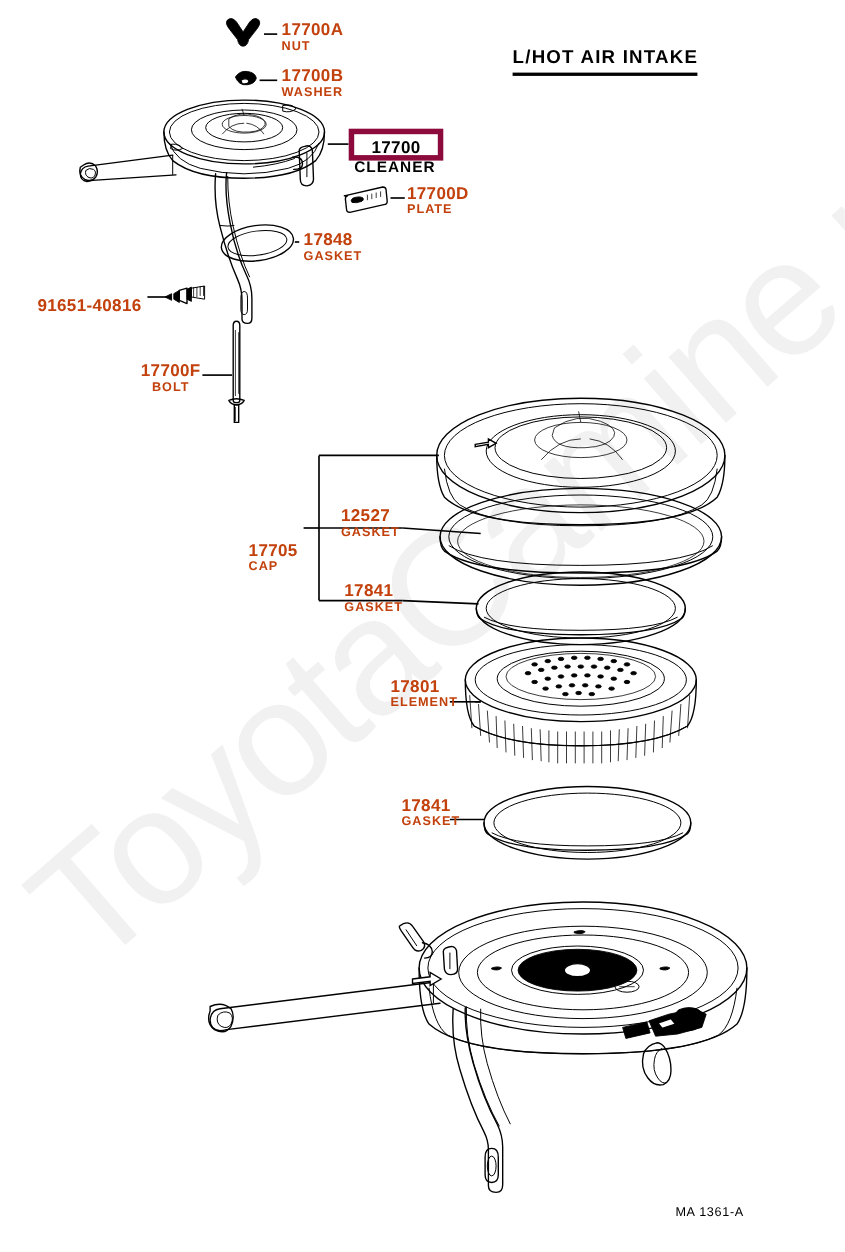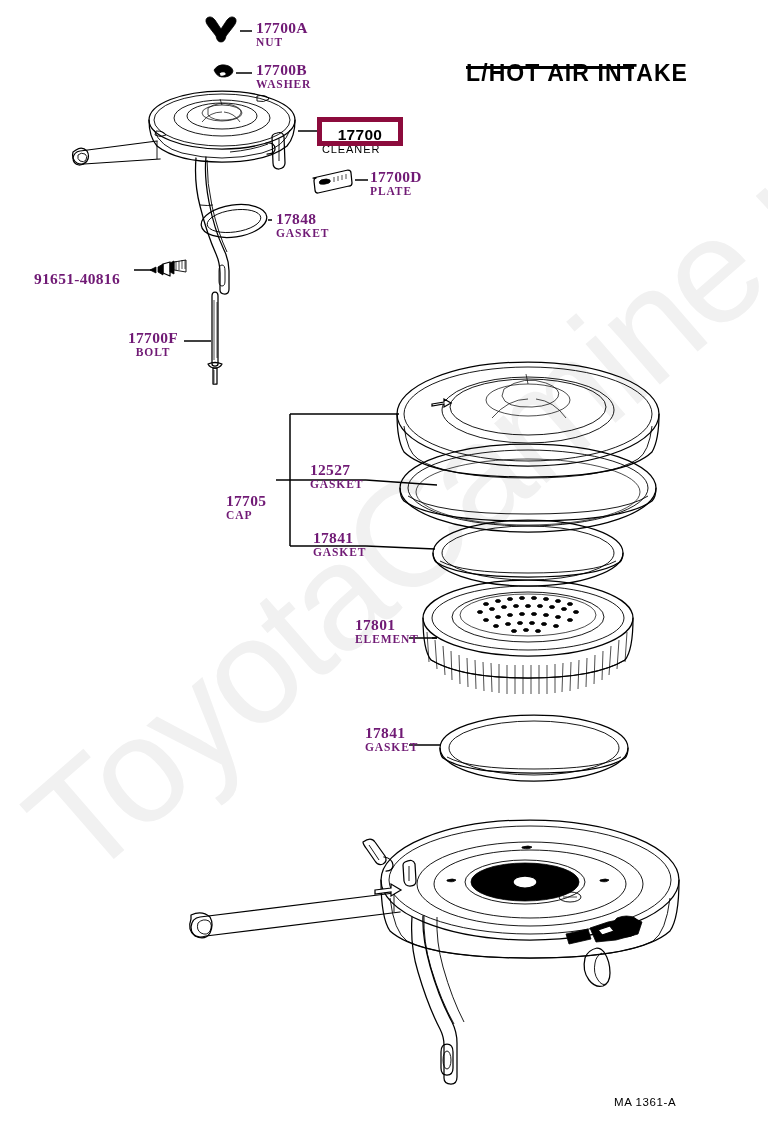--- a/index.html
+++ b/index.html
@@ -21,37 +21,37 @@
   
   #art{position:absolute;inset:0;width:768px;height:1138px;}
   #art .ln{fill:none;stroke:#000;stroke-width:1.25;stroke-linecap:round;stroke-linejoin:round;}
   #art .thin{fill:none;stroke:#000;stroke-width:0.9;}
   #art .hair{fill:none;stroke:#000;stroke-width:0.7;}
   #art .fillw{fill:#fff;stroke:#000;stroke-width:1.25;}
   #art .fillk{fill:#000;stroke:#000;stroke-width:0.8;}
   #art .lead{fill:none;stroke:#000;stroke-width:1.5;}
 
   
-  .lbl{position:absolute;color:#701a75;line-height:1.0;white-space:nowrap;font-family:Liberation Serif, serif;}
+  .lbl{position:absolute;color:#c2410c;line-height:1.0;white-space:nowrap;}
   .lbl .num{font-size:15.5px;font-weight:700;letter-spacing:0.3px;display:block;}
   .lbl .nam{font-size:11.5px;font-weight:700;letter-spacing:0.9px;display:block;margin-top:1px;}
   .lbl.r{text-align:right;}
 
   
   #title{position:absolute;left:466px;top:42px;
-         font-size:23px;font-weight:700;letter-spacing:1.1px;color:#000;margin-top:18px;}
+         font-size:17px;font-weight:700;letter-spacing:1.1px;color:#000;}
   #title-rule{position:absolute;left:466px;top:66px;width:168px;height:2.5px;background:#000;}
 
   
   #hl{position:absolute;left:317px;top:117px;width:86px;height:29px;
       border:5px solid #8C0B3C;background:#fff;box-sizing:border-box;}
   #hl .num{position:absolute;left:0;right:0;top:4px;text-align:center;
            font-size:15.5px;font-weight:700;letter-spacing:0.3px;color:#000;}
-  #hl-name{position:absolute;left:322px;top:143px;font-size:11px;
-           font-weight:400;letter-spacing:0.9px;color:#000;}
+  #hl-name{position:absolute;left:322px;top:143px;font-size:14px;
+           font-weight:700;letter-spacing:0.9px;color:#000;}
 
   
   #foot{position:absolute;left:614px;top:1096px;font-size:11.5px;
         font-weight:400;letter-spacing:0.6px;color:#000;}
 </style>
 </head>
 <body>
 
 <div id="sheet">
 

